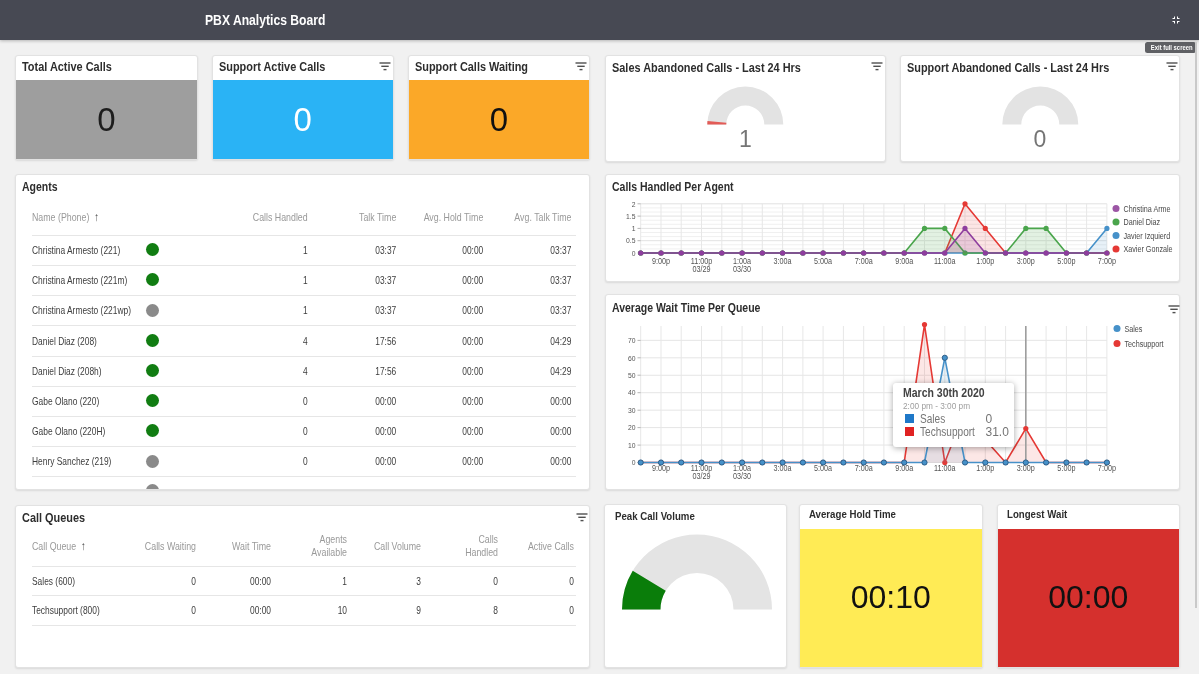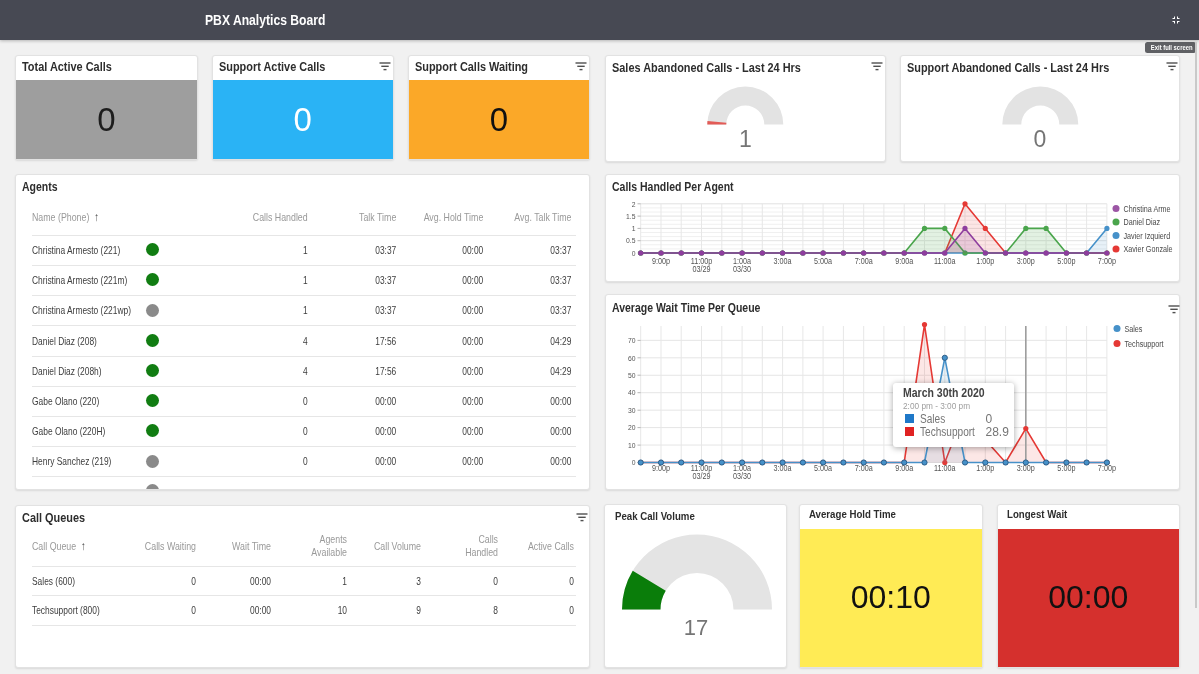--- a/index.html
+++ b/index.html
@@ -444,21 +444,21 @@
     <line x1="4.5" y1="7.6" x2="7.5" y2="7.6" stroke="#4f4f4f" stroke-width="1.4"></line>
   </svg>
 <div class="abs" style="left:893px;top:382.5px;width:121px;height:64px;background:#fff;border-radius:3px;box-shadow:0 1px 6px rgba(0,0,0,0.35);z-index:5">
 <div class="abs" style="left:10px;top:3px;font-size:12.5px;font-weight:bold;color:#424242;white-space:nowrap;transform:scaleX(0.84);transform-origin:0 50%">March 30th 2020</div>
 <div class="abs" style="left:10px;top:17.5px;font-size:9.5px;color:#9e9e9e;white-space:nowrap;transform:scaleX(0.87);transform-origin:0 50%">2:00 pm - 3:00 pm</div>
 <div class="abs" style="left:12px;top:31.5px;width:9px;height:9px;background:#1f78c8"></div>
 <div class="abs" style="left:27px;top:29.5px;font-size:12px;color:#757575;transform:scaleX(0.84);transform-origin:0 50%">Sales</div>
 <div class="abs" style="left:92.5px;top:29.5px;font-size:12px;color:#757575">0</div>
 <div class="abs" style="left:12px;top:44px;width:9px;height:9px;background:#e02222"></div>
 <div class="abs" style="left:27px;top:42px;font-size:12px;color:#757575;transform:scaleX(0.84);transform-origin:0 50%">Techsupport</div>
-<div class="abs" style="left:92.5px;top:42px;font-size:12px;color:#757575">28.9</div>
+<div class="abs" style="left:92.5px;top:42px;font-size:12px;color:#757575">31.0</div>
 </div>
 <div class="card" style="left:15px;top:505px;width:575px;height:162.5px;overflow:hidden">
 <div class="ctitle" style="left:6.3px;top:3.5px;font-size:13px">Call Queues</div>
 <div class="hdr" style="left:15.5px;top:33.5px">Call Queue&nbsp; <span style="color:#424242;font-size:11.5px">↑</span></div>
 <div class="hdrR" style="left:0;top:33.5px;width:180px;line-height:13px">Calls Waiting</div>
 <div class="hdrR" style="left:0;top:33.5px;width:255px;line-height:13px">Wait Time</div>
 <div class="hdrR" style="left:0;top:27px;width:331px;line-height:13px">Agents<br>Available</div>
 <div class="hdrR" style="left:0;top:33.5px;width:405px;line-height:13px">Call Volume</div>
 <div class="hdrR" style="left:0;top:27px;width:482px;line-height:13px">Calls<br>Handled</div>
 <div class="hdrR" style="left:0;top:33.5px;width:558px;line-height:13px">Active Calls</div>
@@ -484,21 +484,20 @@
     <line x1="0.5" y1="1" x2="11.5" y2="1" stroke="#4f4f4f" stroke-width="1.4"></line>
     <line x1="2.3" y1="4.3" x2="9.7" y2="4.3" stroke="#4f4f4f" stroke-width="1.4"></line>
     <line x1="4.5" y1="7.6" x2="7.5" y2="7.6" stroke="#4f4f4f" stroke-width="1.4"></line>
   </svg>
 <div class="card" style="left:604px;top:504px;width:182.5px;height:163.5px;overflow:hidden">
 <div class="ctitle" style="left:9.5px;top:4.5px;font-size:11.5px">Peak Call Volume</div>
 <svg width="182" height="163" style="position:absolute;left:0;top:0">
 <path d="M17.00 104.50 A75 75 0 0 1 167.00 104.50 L128.50 104.50 A36.5 36.5 0 0 0 55.50 104.50 Z" fill="#e4e4e4"></path>
 <path d="M17.00 104.50 A75 75 0 0 1 27.71 65.87 L60.71 85.70 A36.5 36.5 0 0 0 55.50 104.50 Z" fill="#0a7d0a"></path>
 </svg>
-<div class="abs" style="left:0;top:110px;width:182px;text-align:center;font-size:22px;color:#757575">17</div>
 </div>
 <div class="card" style="left:799px;top:504px;width:183.5px;height:163.5px"></div>
 <div class="ctitle" style="left:809px;top:508px;font-size:11.5px">Average Hold Time</div>
 <div class="abs" style="left:800px;top:528.5px;width:181.5px;height:138px;background:#ffeb55"></div>
 <div class="abs" style="left:799px;top:579px;width:183.5px;text-align:center;font-size:32px;color:#111">00:10</div>
 <div class="card" style="left:996.5px;top:504px;width:183.5px;height:163.5px"></div>
 <div class="ctitle" style="left:1006.5px;top:508px;font-size:11.5px">Longest Wait</div>
 <div class="abs" style="left:997.5px;top:528.5px;width:181.5px;height:138px;background:#d5302d"></div>
 <div class="abs" style="left:996.5px;top:579px;width:183.5px;text-align:center;font-size:32px;color:#111">00:00</div>
 </body></html>

